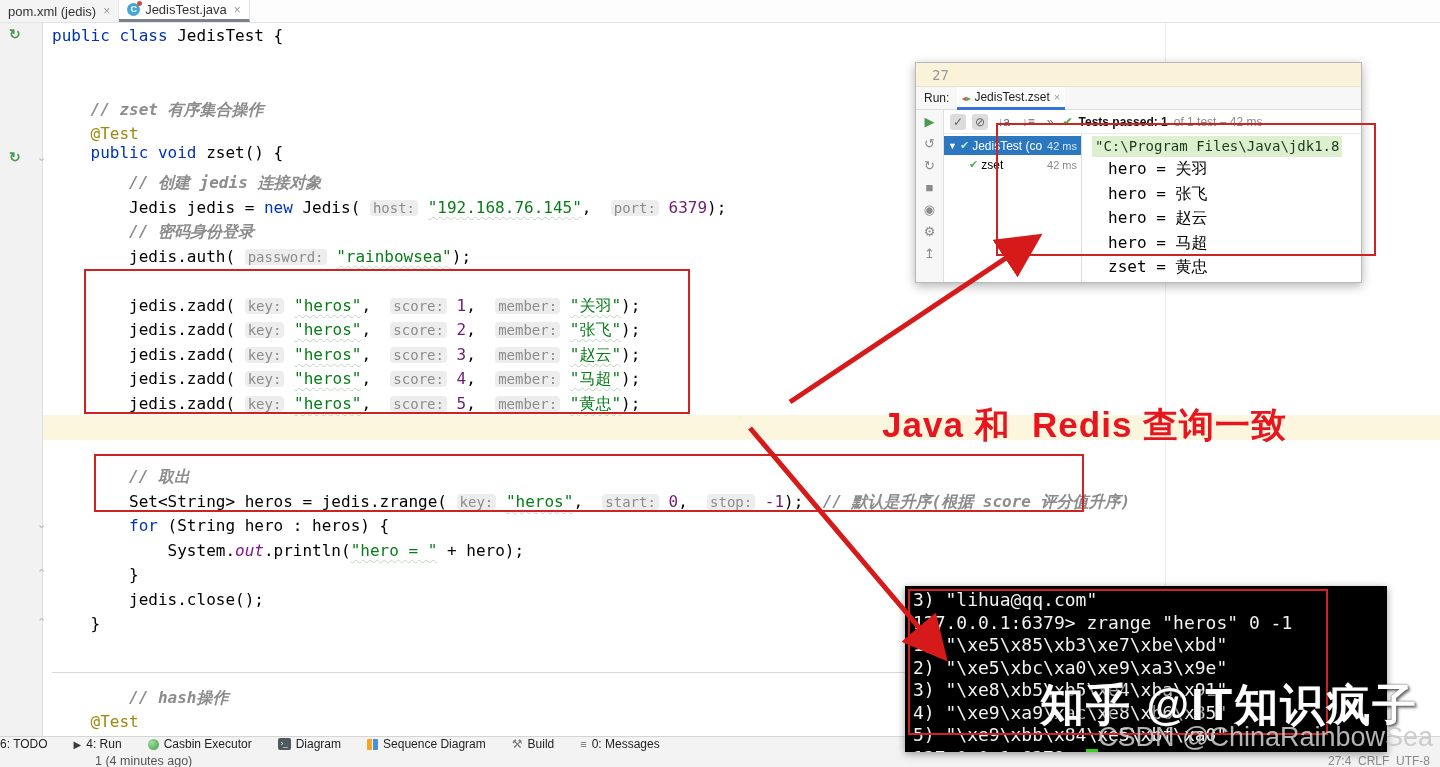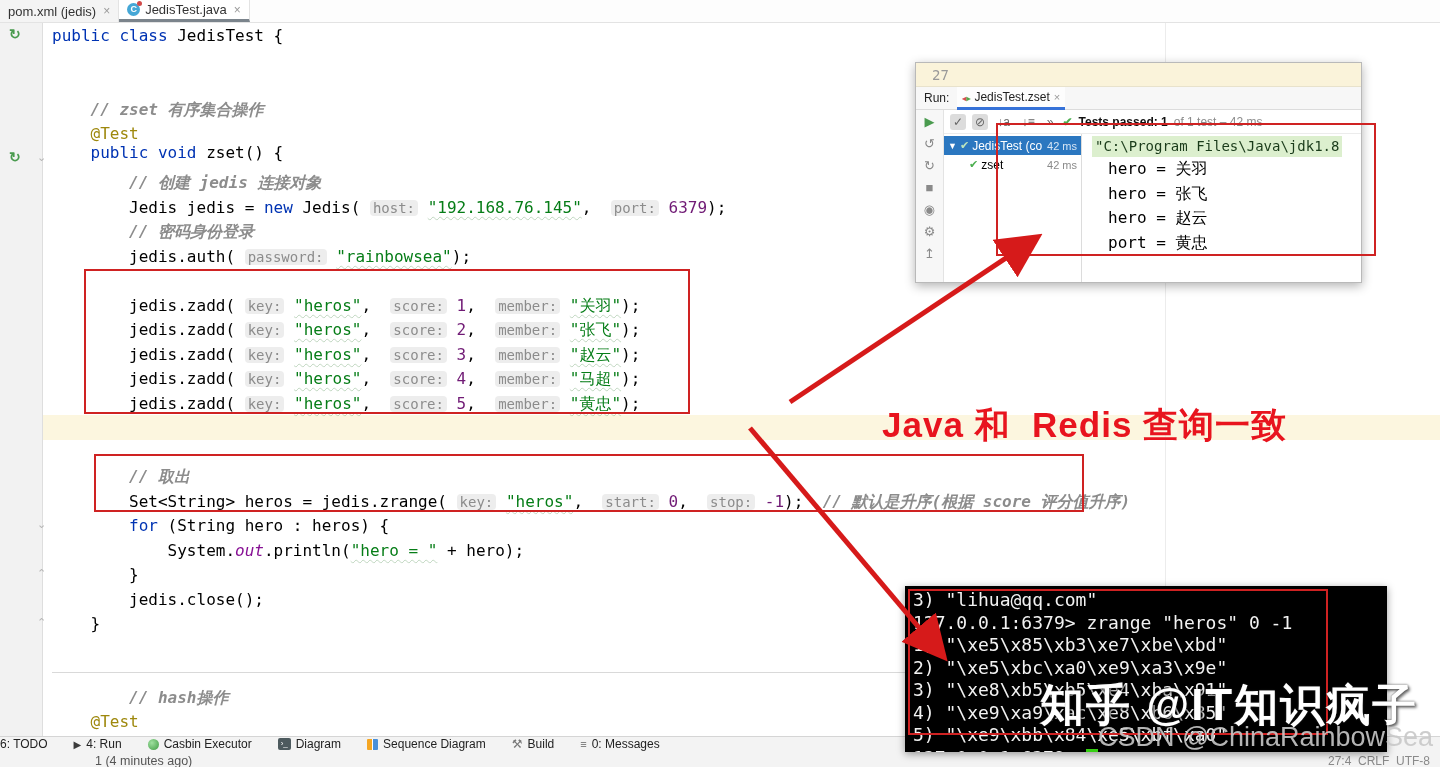--- a/index.html
+++ b/index.html
@@ -223,21 +223,22 @@
                 <span>zset</span>
                 <span class="time">42 ms</span>
               </div>
             </div>
           <div class="rp-console">
             <span class="con-path">"C:\Program Files\Java\jdk1.8</span>
             <div>
                 <div class="con-line">hero = 关羽</div>
                 <div class="con-line">hero = 张飞</div>
                 <div class="con-line">hero = 赵云</div>
-                <div class="con-line">port = 黄忠</div>
+                <div class="con-line">hero = 马超</div>
+                <div class="con-line">zset = 黄忠</div>
               </div>
           </div>
         </div>
       </div>
     </div>
   </div>
 
   <div class="redbox" style="left:996px; top:123px; width:380px; height:133px;"></div>
 
   <div class="terminal">

